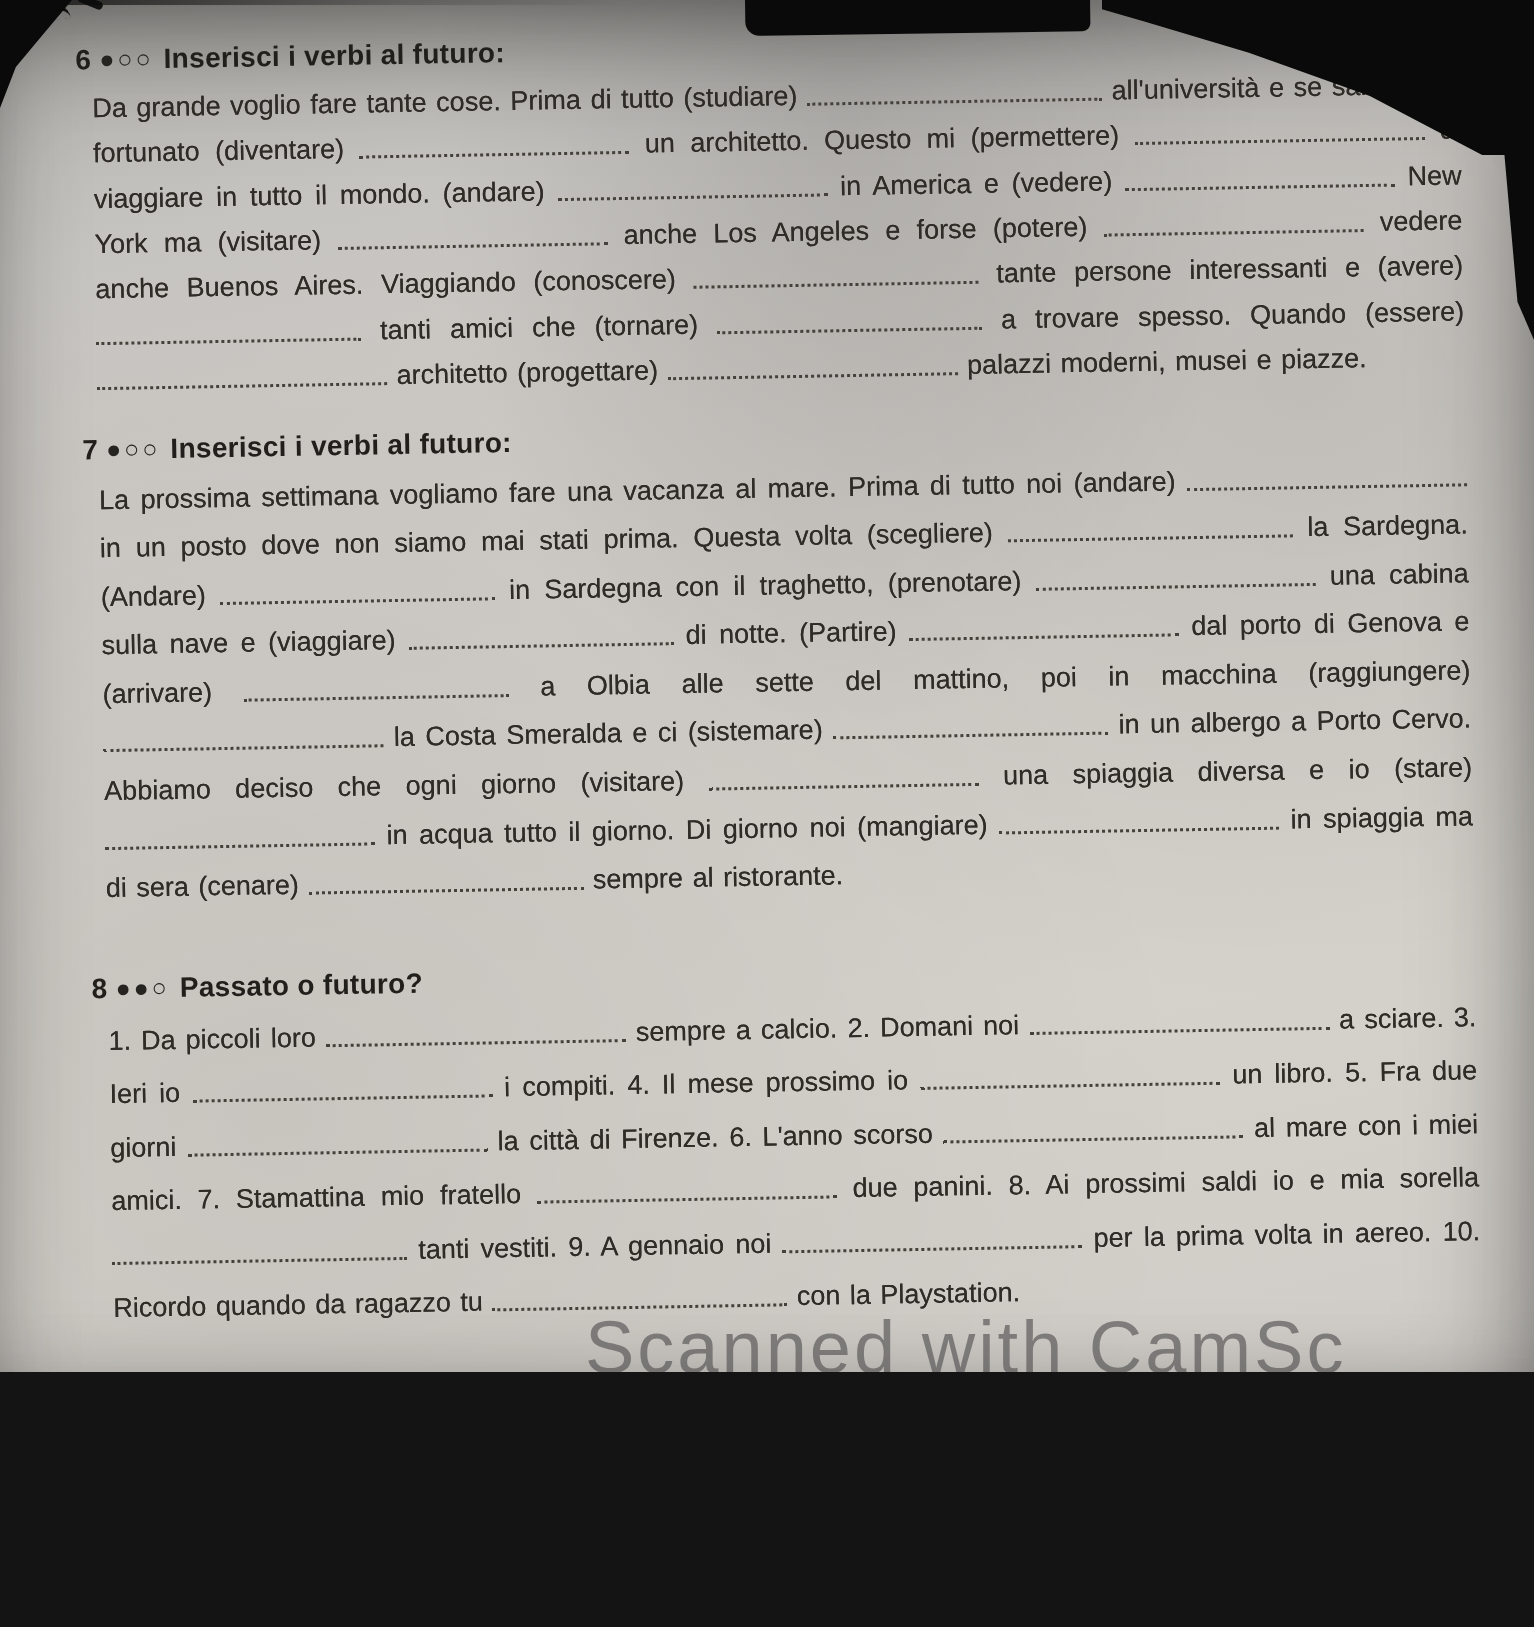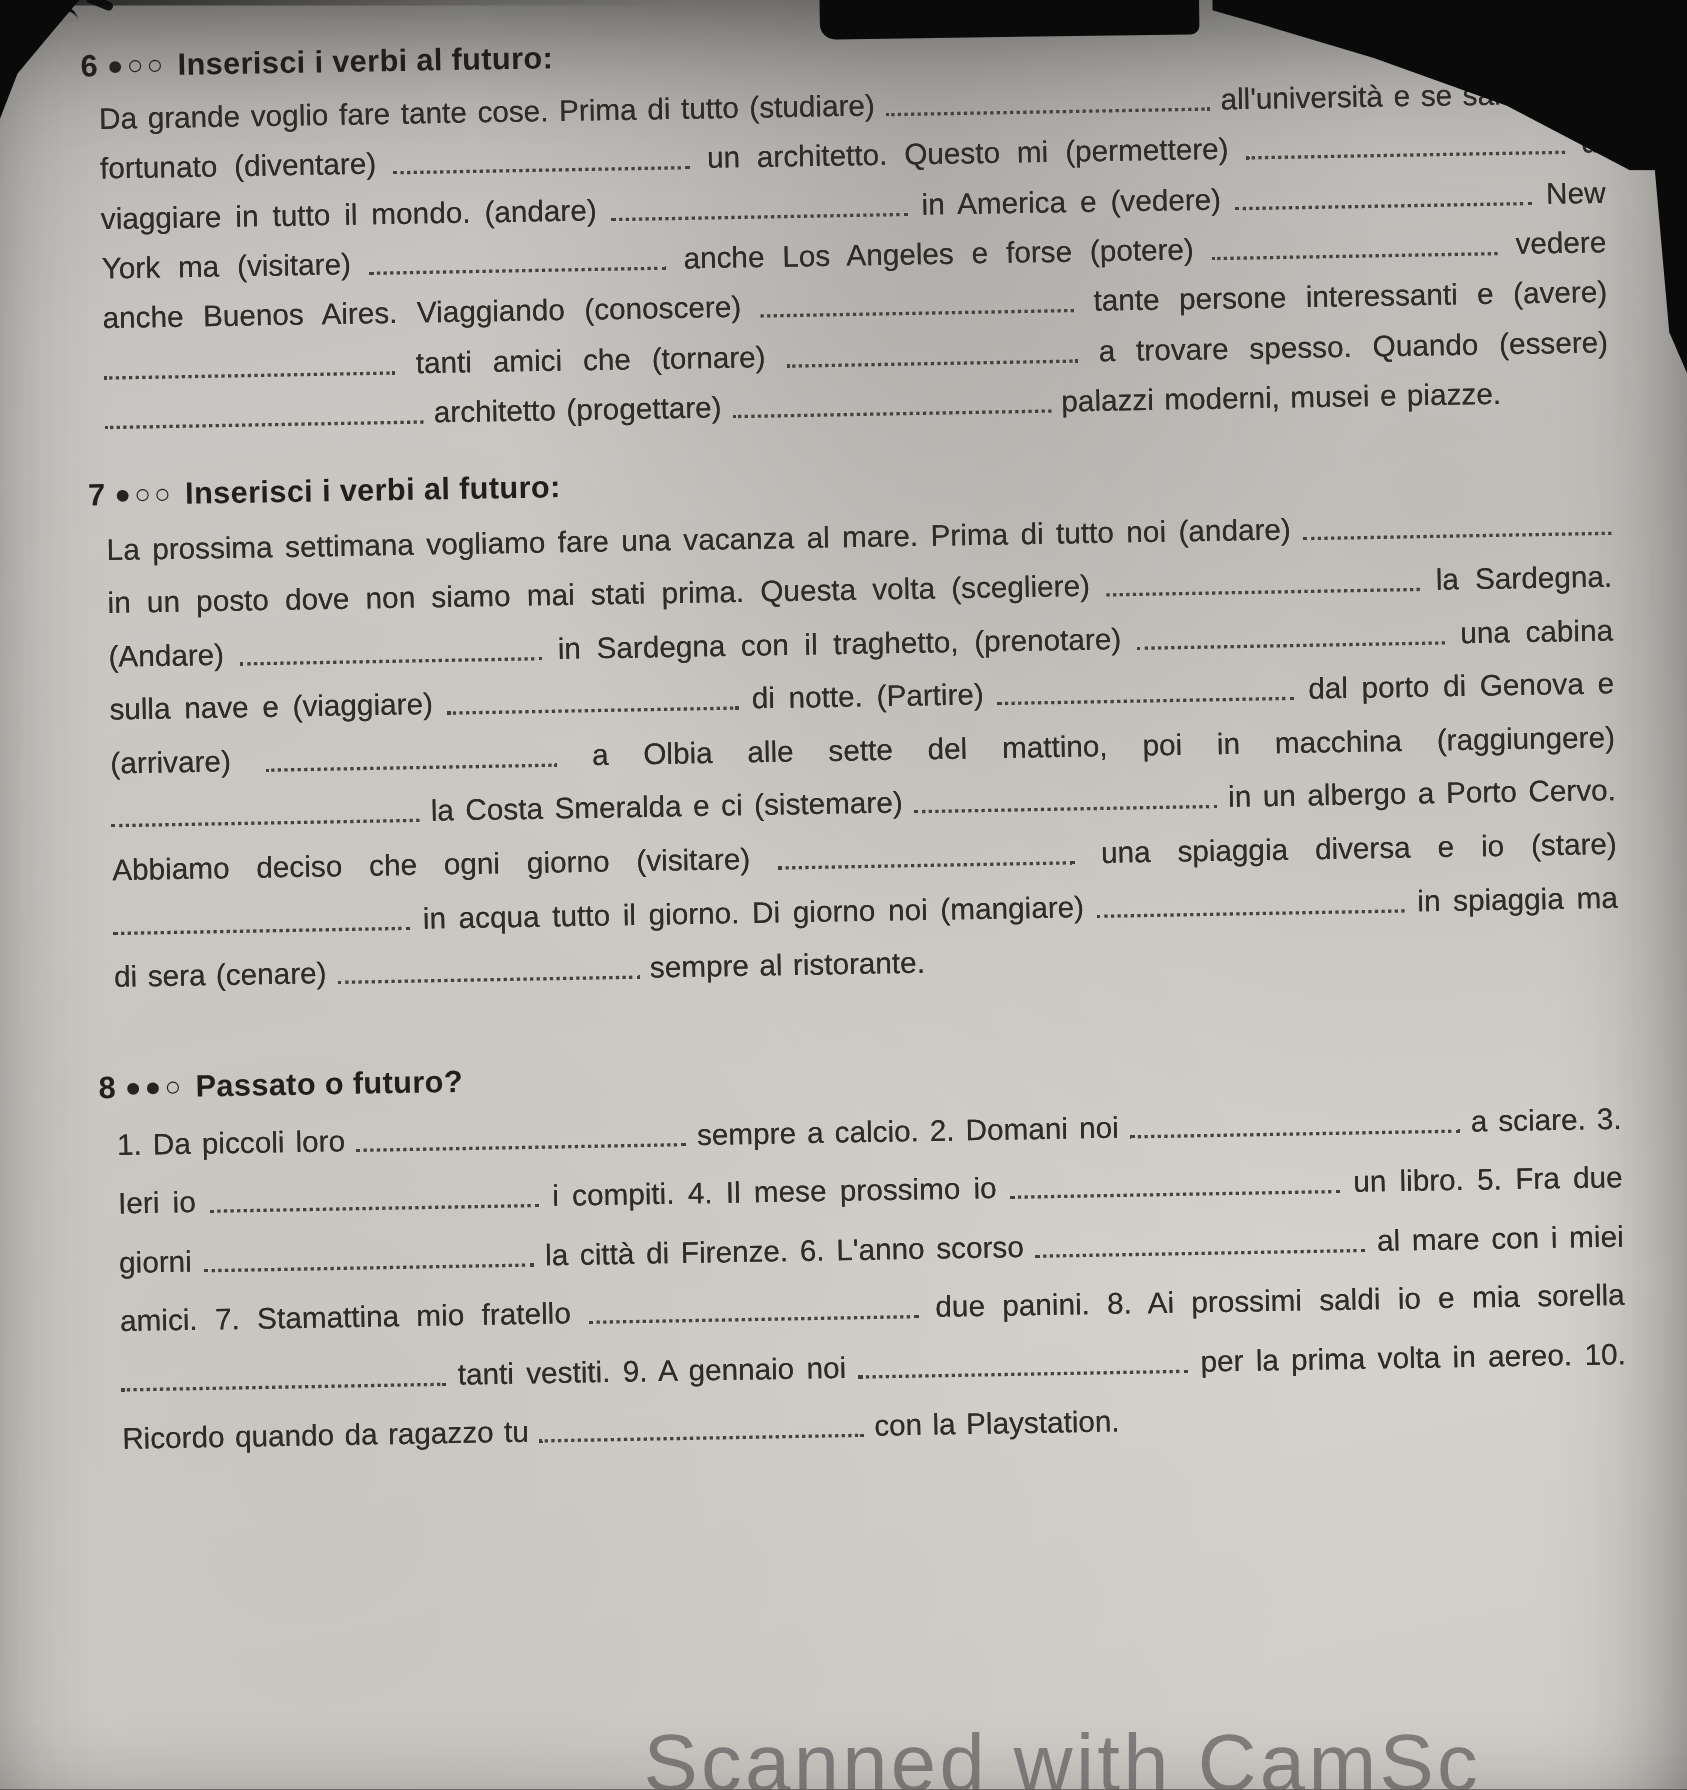--- a/index.html
+++ b/index.html
@@ -4,21 +4,21 @@
 <style>
   * { margin:0; padding:0; box-sizing:border-box; }
   html, body { width:1534px; height:1627px; }
   body {
     background:#141414;
     font-family:"Liberation Sans", sans-serif;
     overflow:hidden;
   }
   .scan {
     position:relative;
-    width:1534px; height:1627px;
+    width:1534px; height:1372px;
     overflow:hidden;
     background: linear-gradient(168deg, #b4b2ae 0%, #c6c4c0 16%, #cfccc7 42%, #d5d2cc 72%, #d0cdc8 100%);
     box-shadow:
       inset 0 95px 130px -75px rgba(0,0,0,0.55),
       inset -75px 0 120px -75px rgba(0,0,0,0.38),
       inset 65px 0 110px -85px rgba(0,0,0,0.28),
       inset 0 -55px 95px -75px rgba(0,0,0,0.18);
   }
   .scan::before {
     content:""; position:absolute; inset:0; pointer-events:none;

